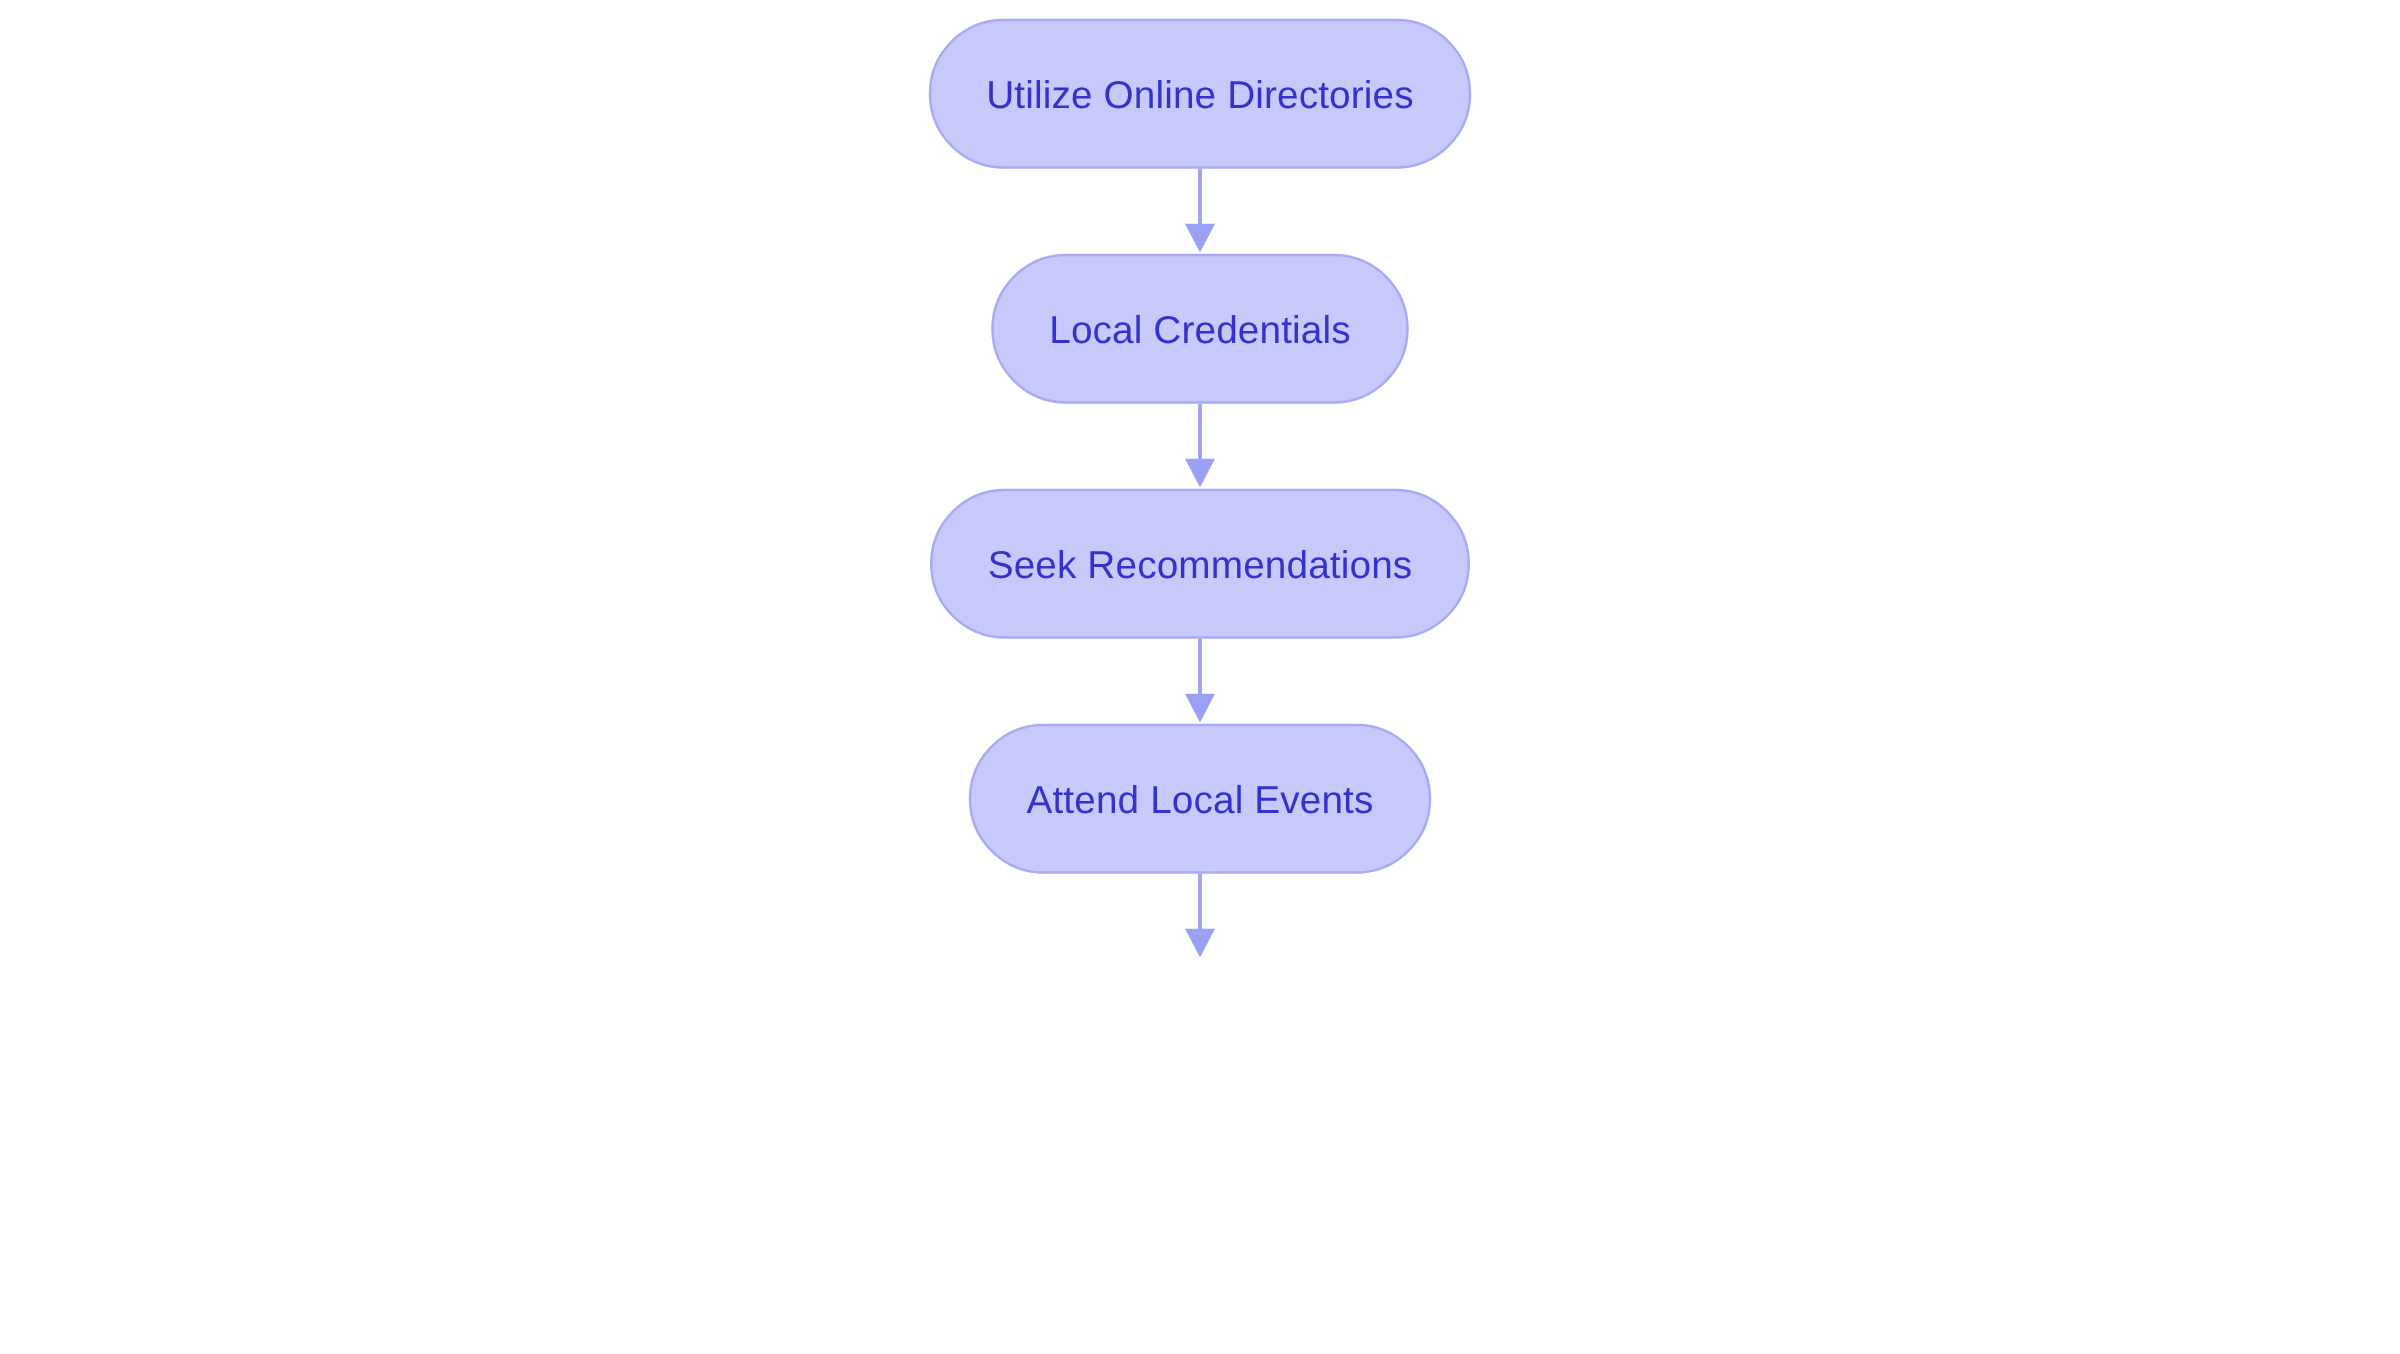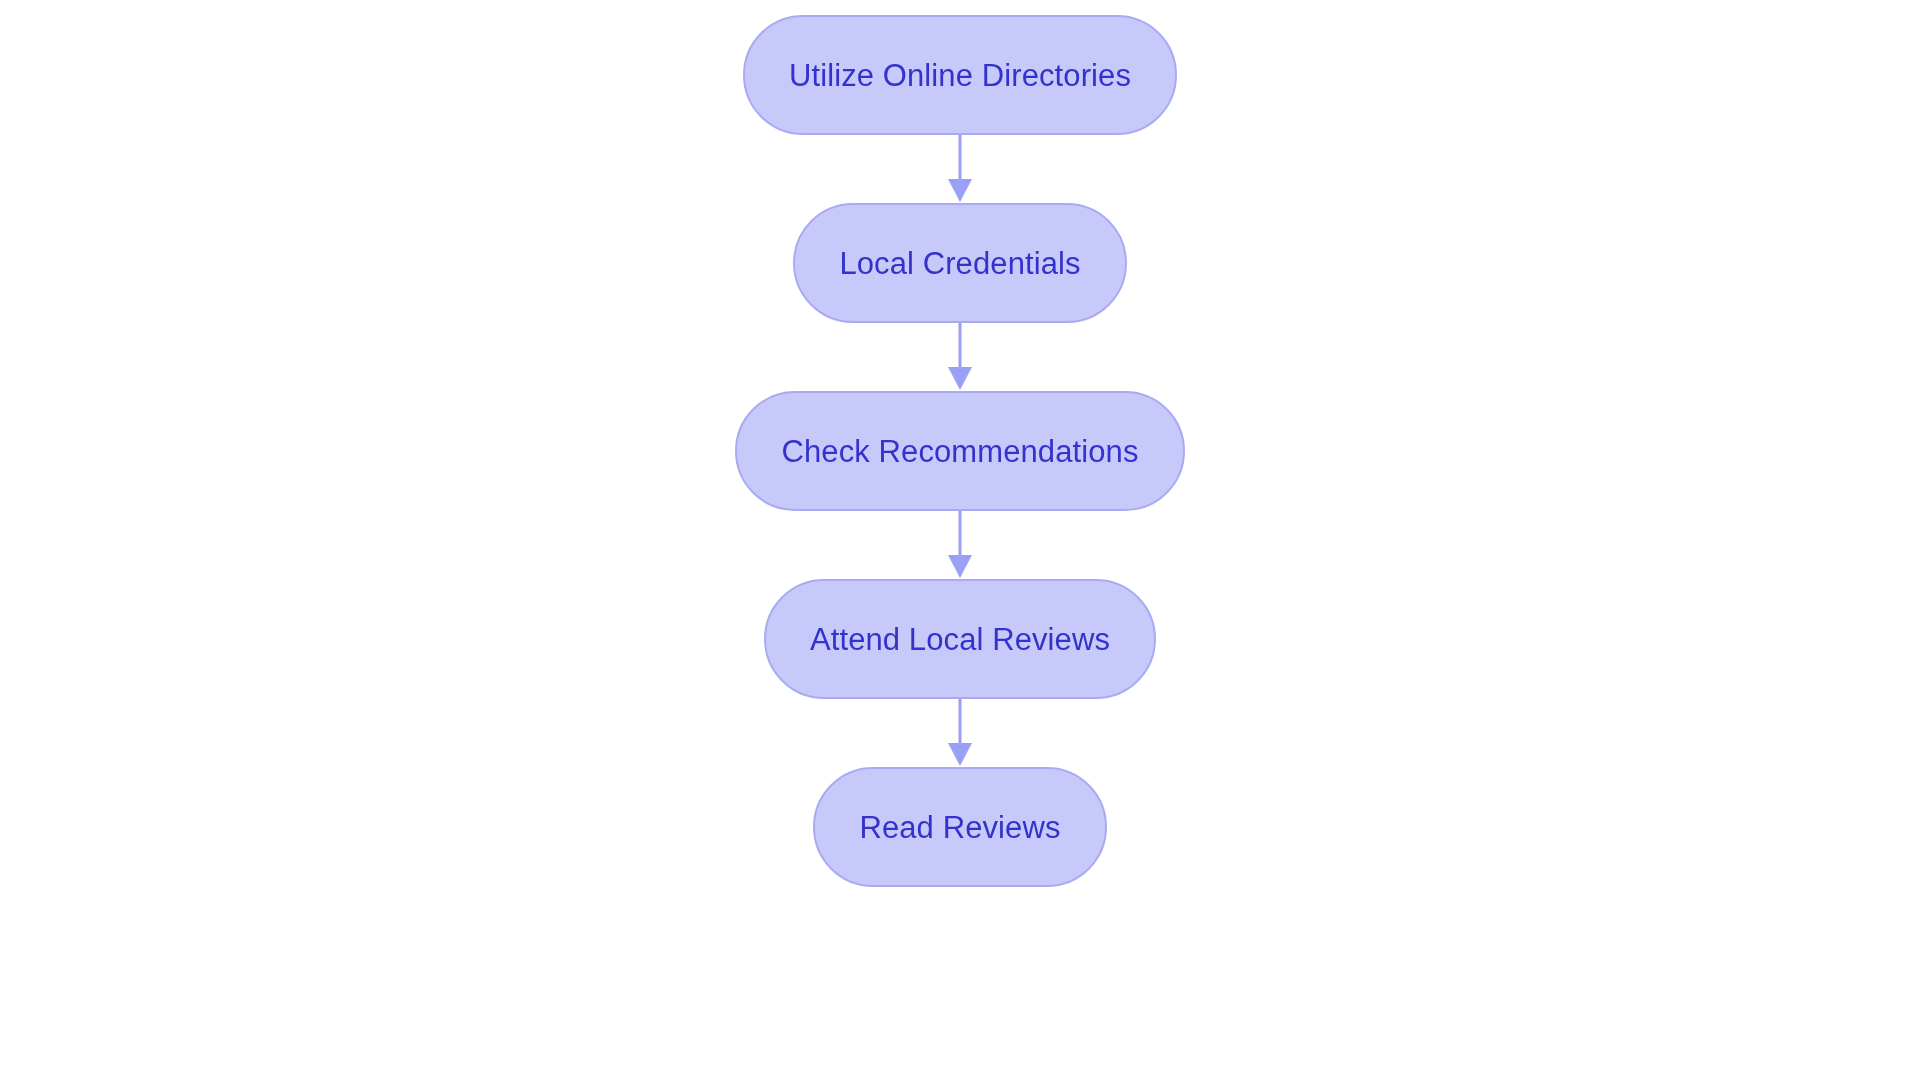--- a/index.html
+++ b/index.html
@@ -97,39 +97,36 @@
     </div>
 
     <div class="flow-connector">
       <svg viewBox="0 0 40 68" xmlns="http://www.w3.org/2000/svg" aria-hidden="true">
         <line x1="20" y1="0" x2="20" y2="52" stroke="#9aa0f5" stroke-width="3"></line>
         <polygon points="20,67 8,44 32,44" fill="#9aa0f5"></polygon>
       </svg>
     </div>
 
     <div class="flow-node">
-      <span class="flow-node-label">Check Recommendations</span>
+      <span class="flow-node-label">Seek Recommendations</span>
     </div>
 
     <div class="flow-connector">
       <svg viewBox="0 0 40 68" xmlns="http://www.w3.org/2000/svg" aria-hidden="true">
         <line x1="20" y1="0" x2="20" y2="52" stroke="#9aa0f5" stroke-width="3"></line>
         <polygon points="20,67 8,44 32,44" fill="#9aa0f5"></polygon>
       </svg>
     </div>
 
     <div class="flow-node">
-      <span class="flow-node-label">Attend Local Reviews</span>
+      <span class="flow-node-label">Attend Local Events</span>
     </div>
 
     <div class="flow-connector">
       <svg viewBox="0 0 40 68" xmlns="http://www.w3.org/2000/svg" aria-hidden="true">
         <line x1="20" y1="0" x2="20" y2="52" stroke="#9aa0f5" stroke-width="3"></line>
         <polygon points="20,67 8,44 32,44" fill="#9aa0f5"></polygon>
       </svg>
     </div>
 
-    <div class="flow-node">
-      <span class="flow-node-label">Read Reviews</span>
-    </div>
 
   </div>
 </div>
 
 </body></html>

